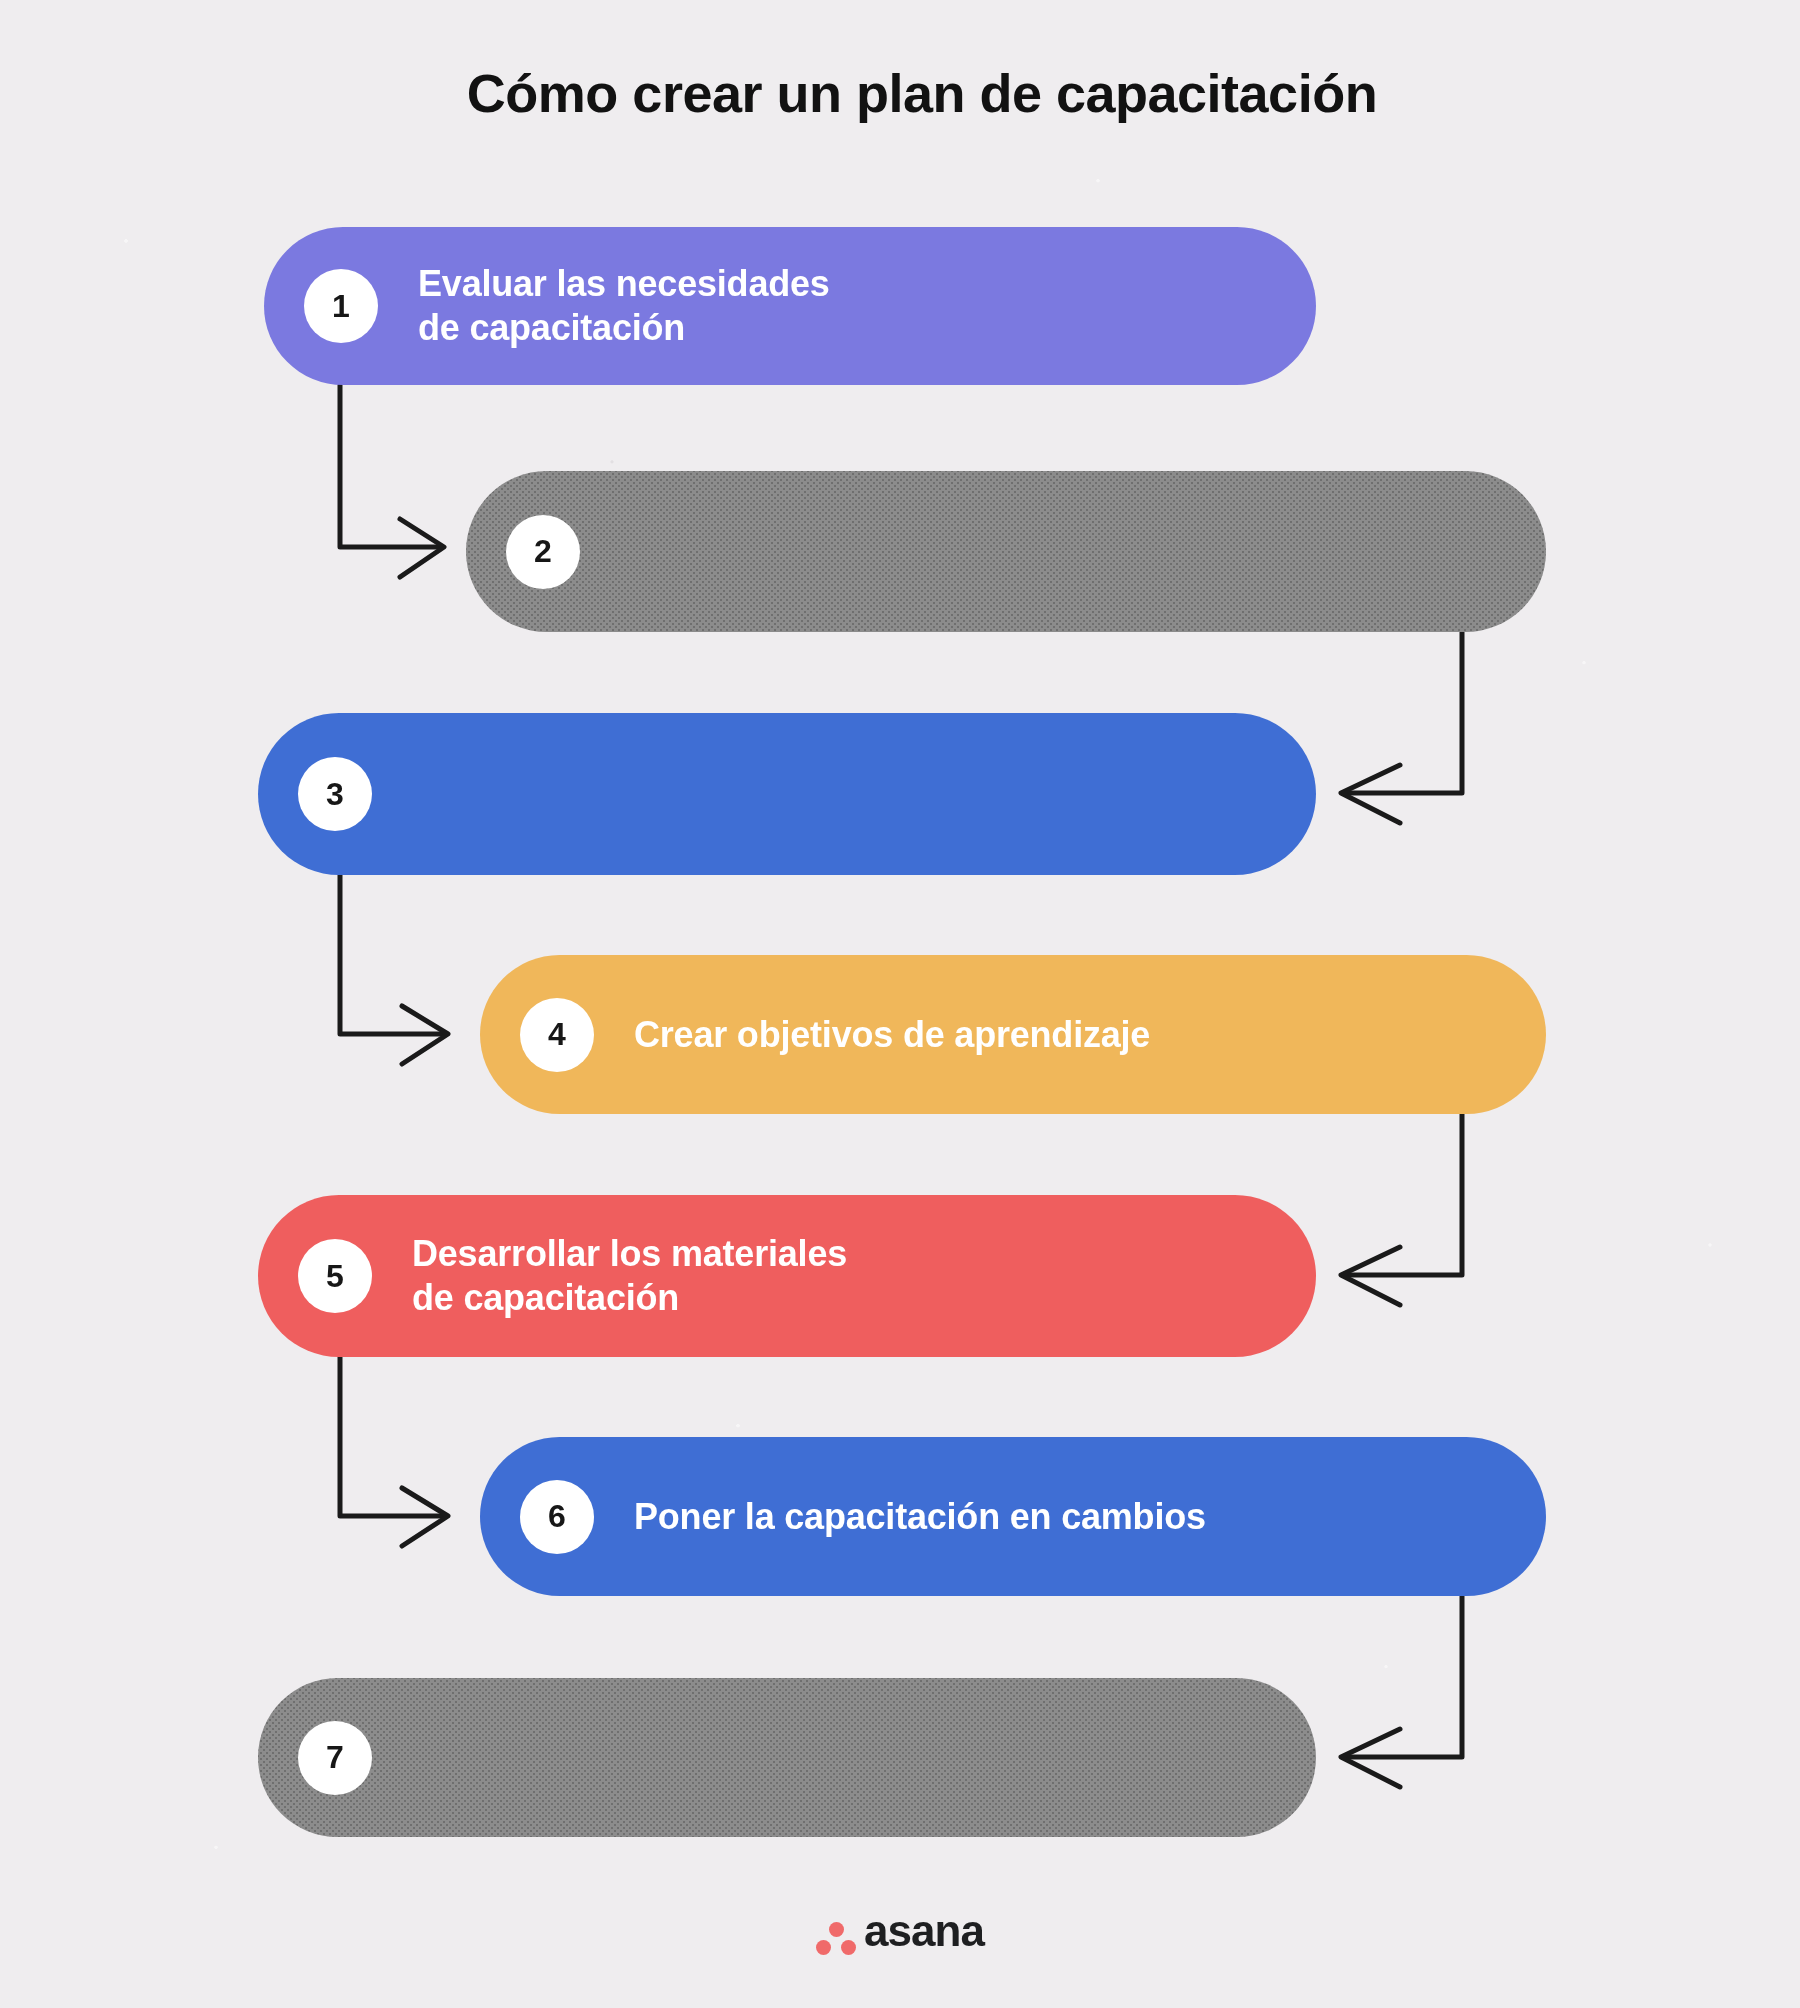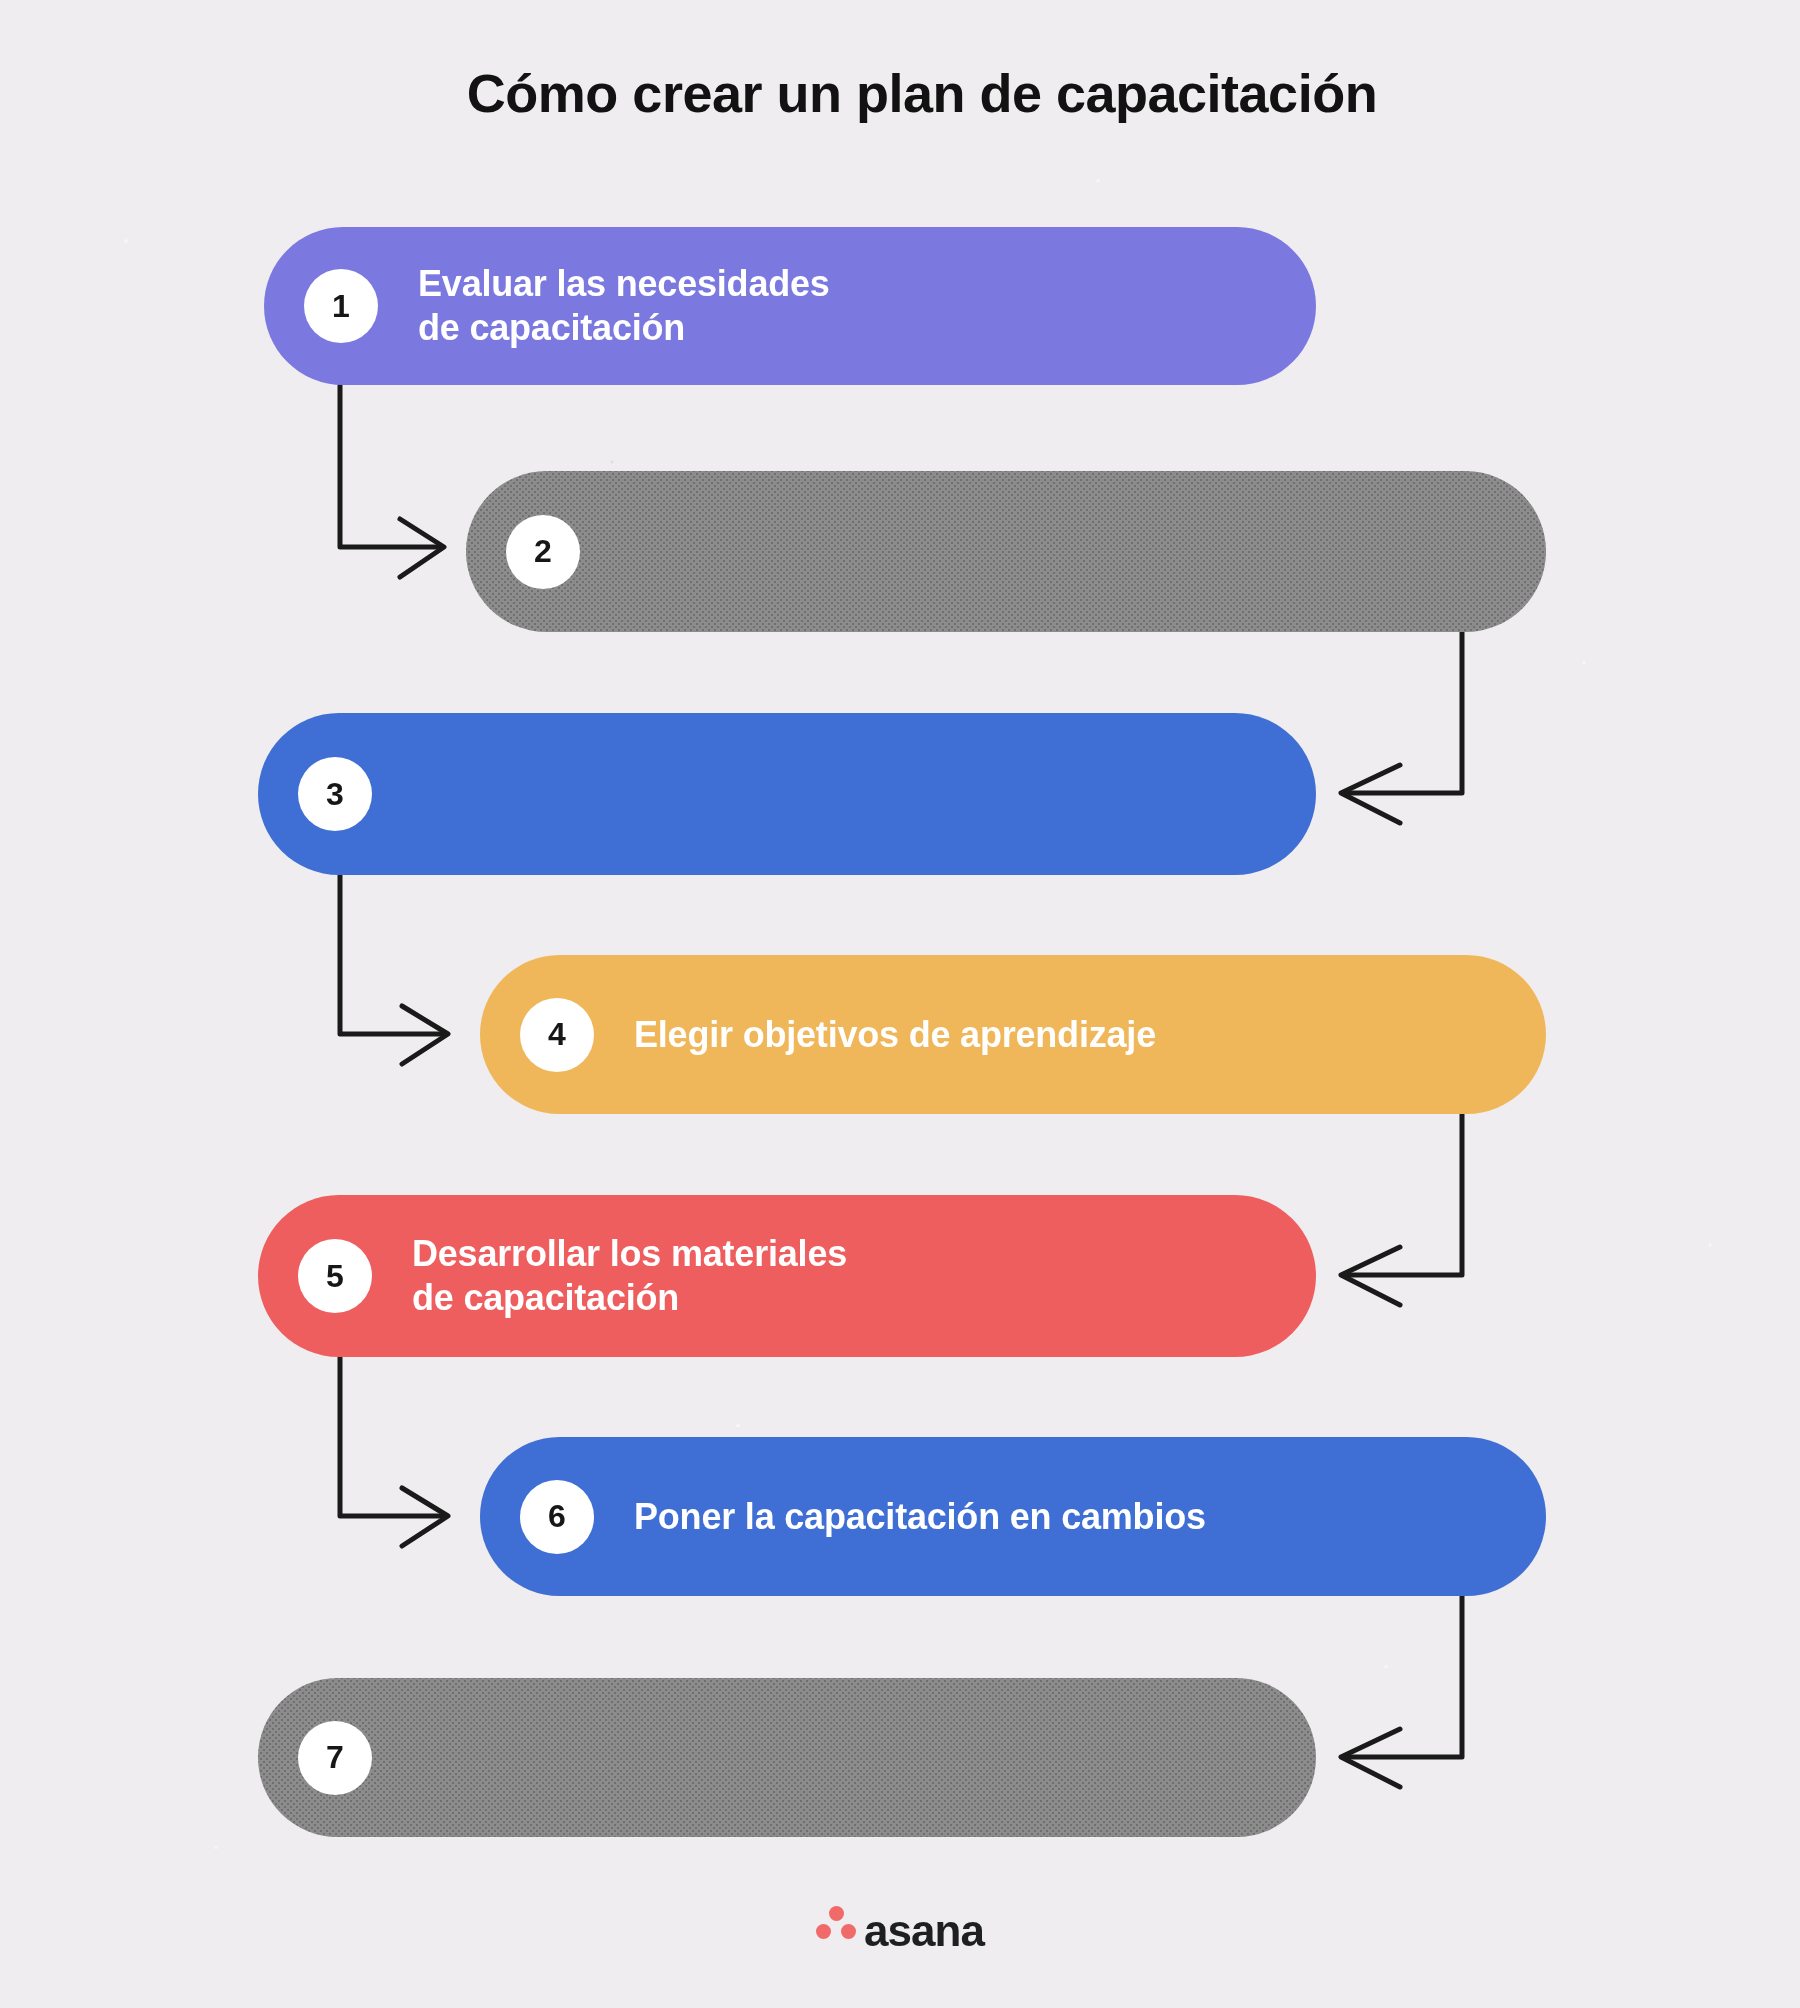--- a/index.html
+++ b/index.html
@@ -101,21 +101,21 @@
     background-size: 6px 6px;
     background-position: 0 0, 3px 3px;
   }
 
   .footer {
     position: absolute;
     left: 0;
     right: 0;
     bottom: 52px;
     display: flex;
-    align-items: flex-start;
+    align-items: flex-end;
     justify-content: center;
     gap: 8px;
   }
   .footer .logo-mark {
     position: relative;
     width: 40px;
     height: 34px;
   }
   .footer .logo-mark i {
     position: absolute;
@@ -174,21 +174,21 @@
   <div class="pill textured" style="left:466px; top:471px; width:1080px; height:161px; padding:0 40px;">
     <div class="badge">2</div>
   </div>
 
   <div class="pill" style="left:258px; top:713px; width:1058px; height:162px; background:#3f6ed4; padding:0 40px;">
     <div class="badge">3</div>
   </div>
 
   <div class="pill" style="left:480px; top:955px; width:1066px; height:159px; background:#f0b75a; padding:0 40px;">
     <div class="badge">4</div>
-    <div class="label">Elegir objetivos de aprendizaje</div>
+    <div class="label">Crear objetivos de aprendizaje</div>
   </div>
 
   <div class="pill" style="left:258px; top:1195px; width:1058px; height:162px; background:#ef5e5e; padding:0 40px;">
     <div class="badge">5</div>
     <div class="label">Desarrollar los materiales
 de capacitación</div>
   </div>
 
   <div class="pill" style="left:480px; top:1437px; width:1066px; height:159px; background:#3f6ed4; padding:0 40px;">
     <div class="badge">6</div>

